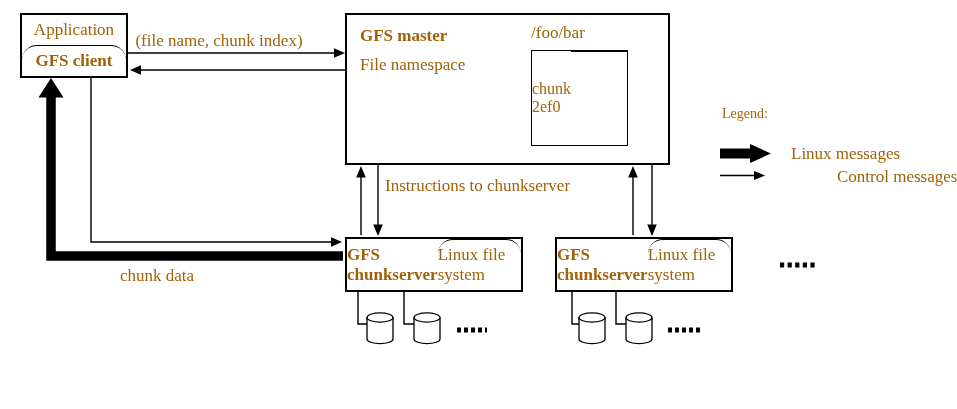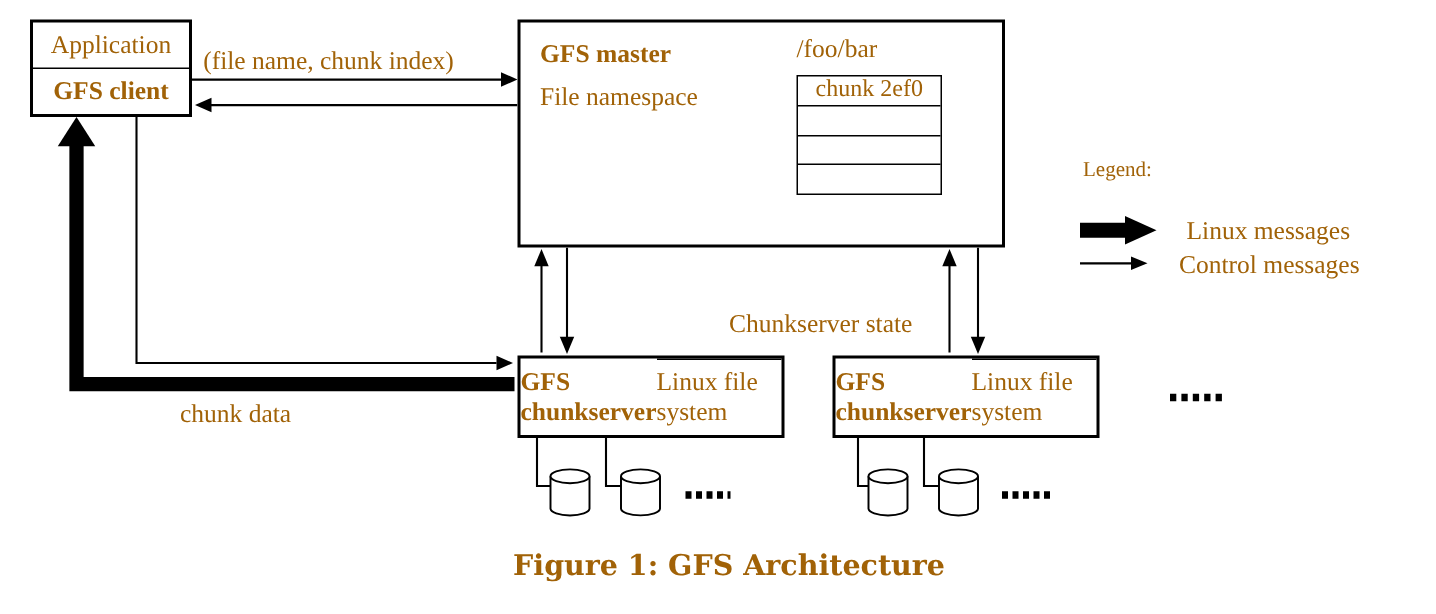--- a/index.html
+++ b/index.html
@@ -6,50 +6,50 @@
   .stage{
     position:relative;width:957px;height:409px;background:#ffffff;
     font-family:"Liberation Serif","DejaVu Serif",serif;color:#a16207;overflow:hidden;padding-left:13px;
   }
   .overlay{position:absolute;left:0;top:0;width:957px;height:409px;}
   .lbl{position:absolute;font-size:17px;line-height:1.05;white-space:nowrap;}
   .bold{font-weight:bold;}
   .ctr{text-align:center;}
   .box{position:absolute;border:2px solid #000;box-sizing:border-box;background:#ffffff;}
   .row{display:flex;align-items:center;justify-content:center;font-size:17px;}
-  .row2{border-top:1.6px solid #000;}
+  .row2{border-top:1.6px solid #000;border-radius:15px;}
   
   .client-box{left:20px;top:13px;width:108px;height:65px;display:flex;flex-direction:column;}
   .client-box .row{flex:1;}
   
   .master-box{left:345px;top:13px;width:325px;height:152px;font-family:Liberation Serif, serif;}
   .master-title{left:13px;top:12px;}
   .ns-label{left:13px;top:41px;}
   .path-label{left:184px;top:9px;}
-  .chunk-table{position:absolute;left:184px;top:35px;width:97px;height:80px;
-    border:1.5px solid #000;display:flex;flex-direction:column;box-sizing:border-box;background:#fff;}
+  .chunk-table{position:absolute;left:184px;top:35px;width:97px;height:96px;
+    border:1.5px solid #000;display:flex;flex-direction:row;box-sizing:border-box;background:#fff;}
   .chunk-row{flex:1;display:flex;align-items:center;justify-content:center;font-size:16px;}
   .chunk-row + .chunk-row{border-top:1.2px solid #000;}
   
   .cs-box{top:237px;width:178px;height:55px;display:flex;flex-direction:row;}
   .cs-left{left:345px;}
   .cs-right{left:555px;}
   .cs-box .row{flex:1;}
   
   .msg-request{left:120px;top:32px;width:198px;font-family:Liberation Serif, serif;}
   .msg-reply1{left:83px;top:84px;}
   .msg-reply2{left:89px;top:100px;}
   .msg-instructions{left:385px;top:177px;}
   .msg-state{left:486px;top:207px;}
   .msg-readreq{left:111px;top:219px;}
   .msg-data{left:120px;top:267px;}
   
   .legend-title{left:722px;top:107px;font-size:14px;}
   .legend-data{left:791px;top:145px;}
-  .legend-control{left:786px;top:168px;text-align:right;}
+  .legend-control{left:837px;top:168px;text-align:right;}
   
   .caption{position:absolute;left:286px;top:366px;width:400px;text-align:center;
     font-family:"DejaVu Serif","Liberation Serif",serif;font-weight:bold;font-size:19px;}
 </style>
 </head>
 <body>
 
 <div class="stage">
 
   <svg class="overlay" viewBox="0 0 957 409" stroke="#000" fill="#000">
@@ -158,22 +158,21 @@
   <div class="box cs-box cs-left">
     <div class="row bold">GFS chunkserver</div>
     <div class="row row2">Linux file system</div>
   </div>
   <div class="box cs-box cs-right">
     <div class="row bold">GFS chunkserver</div>
     <div class="row row2">Linux file system</div>
   </div>
 
   <div class="lbl ctr msg-request">(file name, chunk index)</div>
-  <div class="lbl msg-state">Chunkserver state</div>
+  <div class="lbl msg-instructions">Instructions to chunkserver</div>
   <div class="lbl msg-data">chunk data</div>
 
   <div class="lbl legend-title">Legend:</div>
   <div class="lbl legend-data">Linux messages</div>
   <div class="lbl legend-control">Control messages</div>
 
-  <div class="caption">Figure 1: GFS Architecture</div>
 
 </div>
 
 </body></html>

